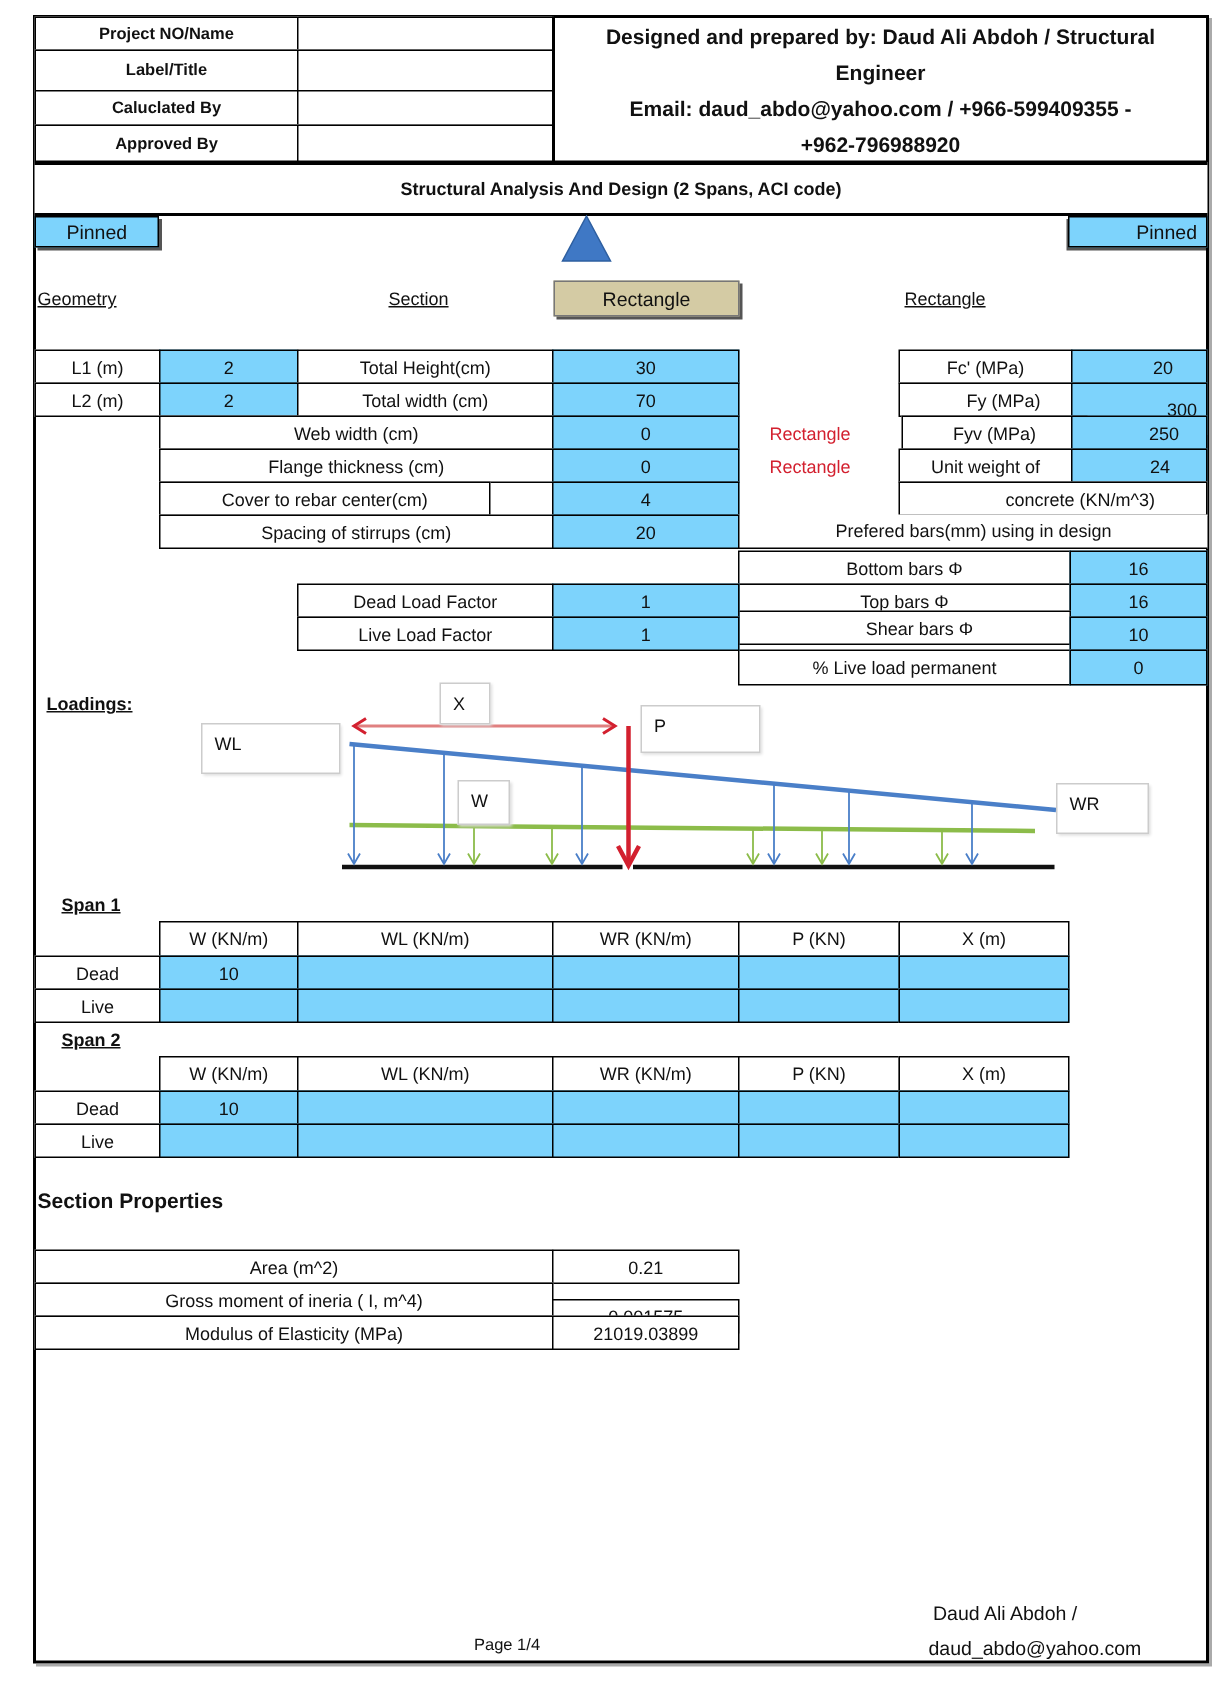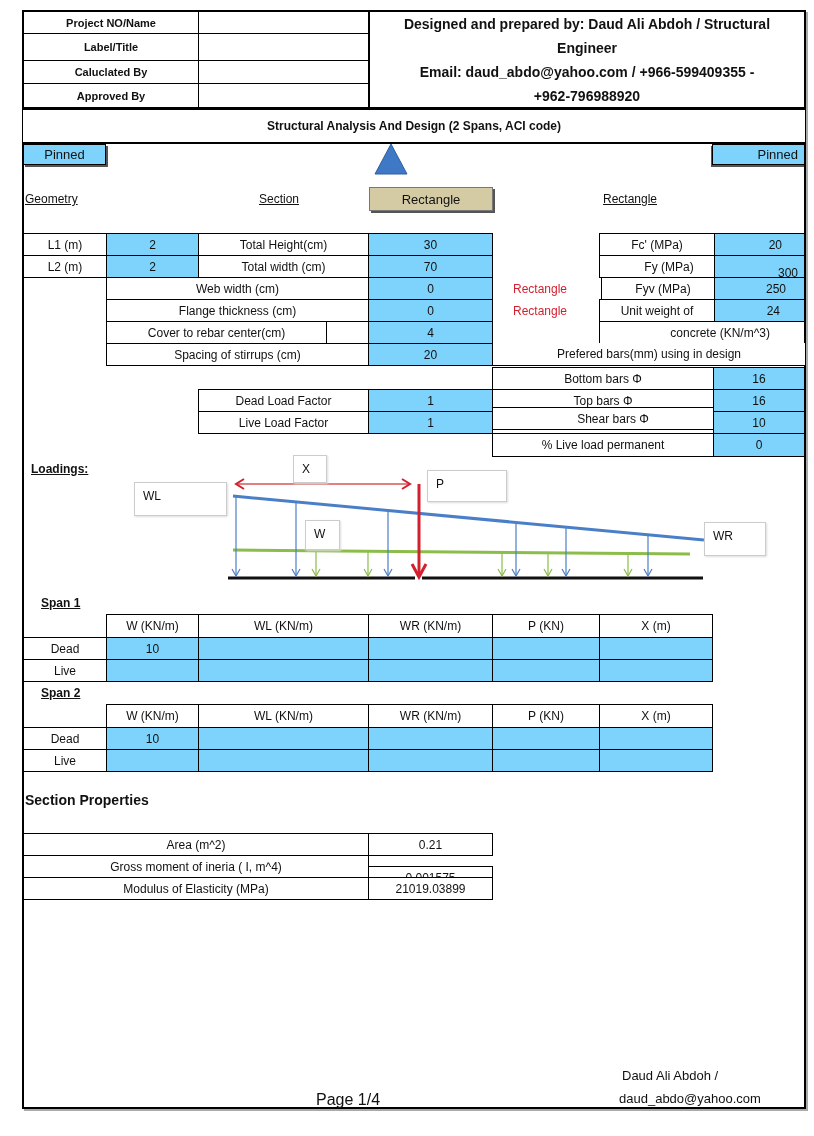--- a/index.html
+++ b/index.html
@@ -199,15 +199,15 @@
 <div class="lbl" style="left:25px;top:792px;font-size:14px;font-weight:bold;">Section Properties</div>
 <div>
   <div class="cell white" style="left:23px;top:833px;width:346px;height:23px;">Area (m^2)</div>
   <div class="cell white" style="left:368px;top:833px;width:125px;height:23px;">0.21</div>
   <div class="cell white" style="left:23px;top:855px;width:346px;height:23px;">Gross moment of ineria ( I, m^4)</div>
   <div class="cell white" style="left:368px;top:855px;width:125px;height:23px;margin-top:11px;">0.001575</div>
   <div class="cell white" style="left:23px;top:877px;width:346px;height:23px;">Modulus of Elasticity (MPa)</div>
   <div class="cell white" style="left:368px;top:877px;width:125px;height:23px;">21019.03899</div>
 </div>
 
-<div class="lbl" style="left:316px;top:1091px;font-size:16px;">Page 1/4</div>
+<div class="lbl" style="left:316px;top:1091px;font-size:11px;">Page 1/4</div>
 <div class="lbl" style="left:622px;top:1068px;font-size:13px;">Daud Ali Abdoh /</div>
 <div class="lbl" style="left:619px;top:1091px;font-size:13px;">daud_abdo@yahoo.com</div>
 
 </body></html>

